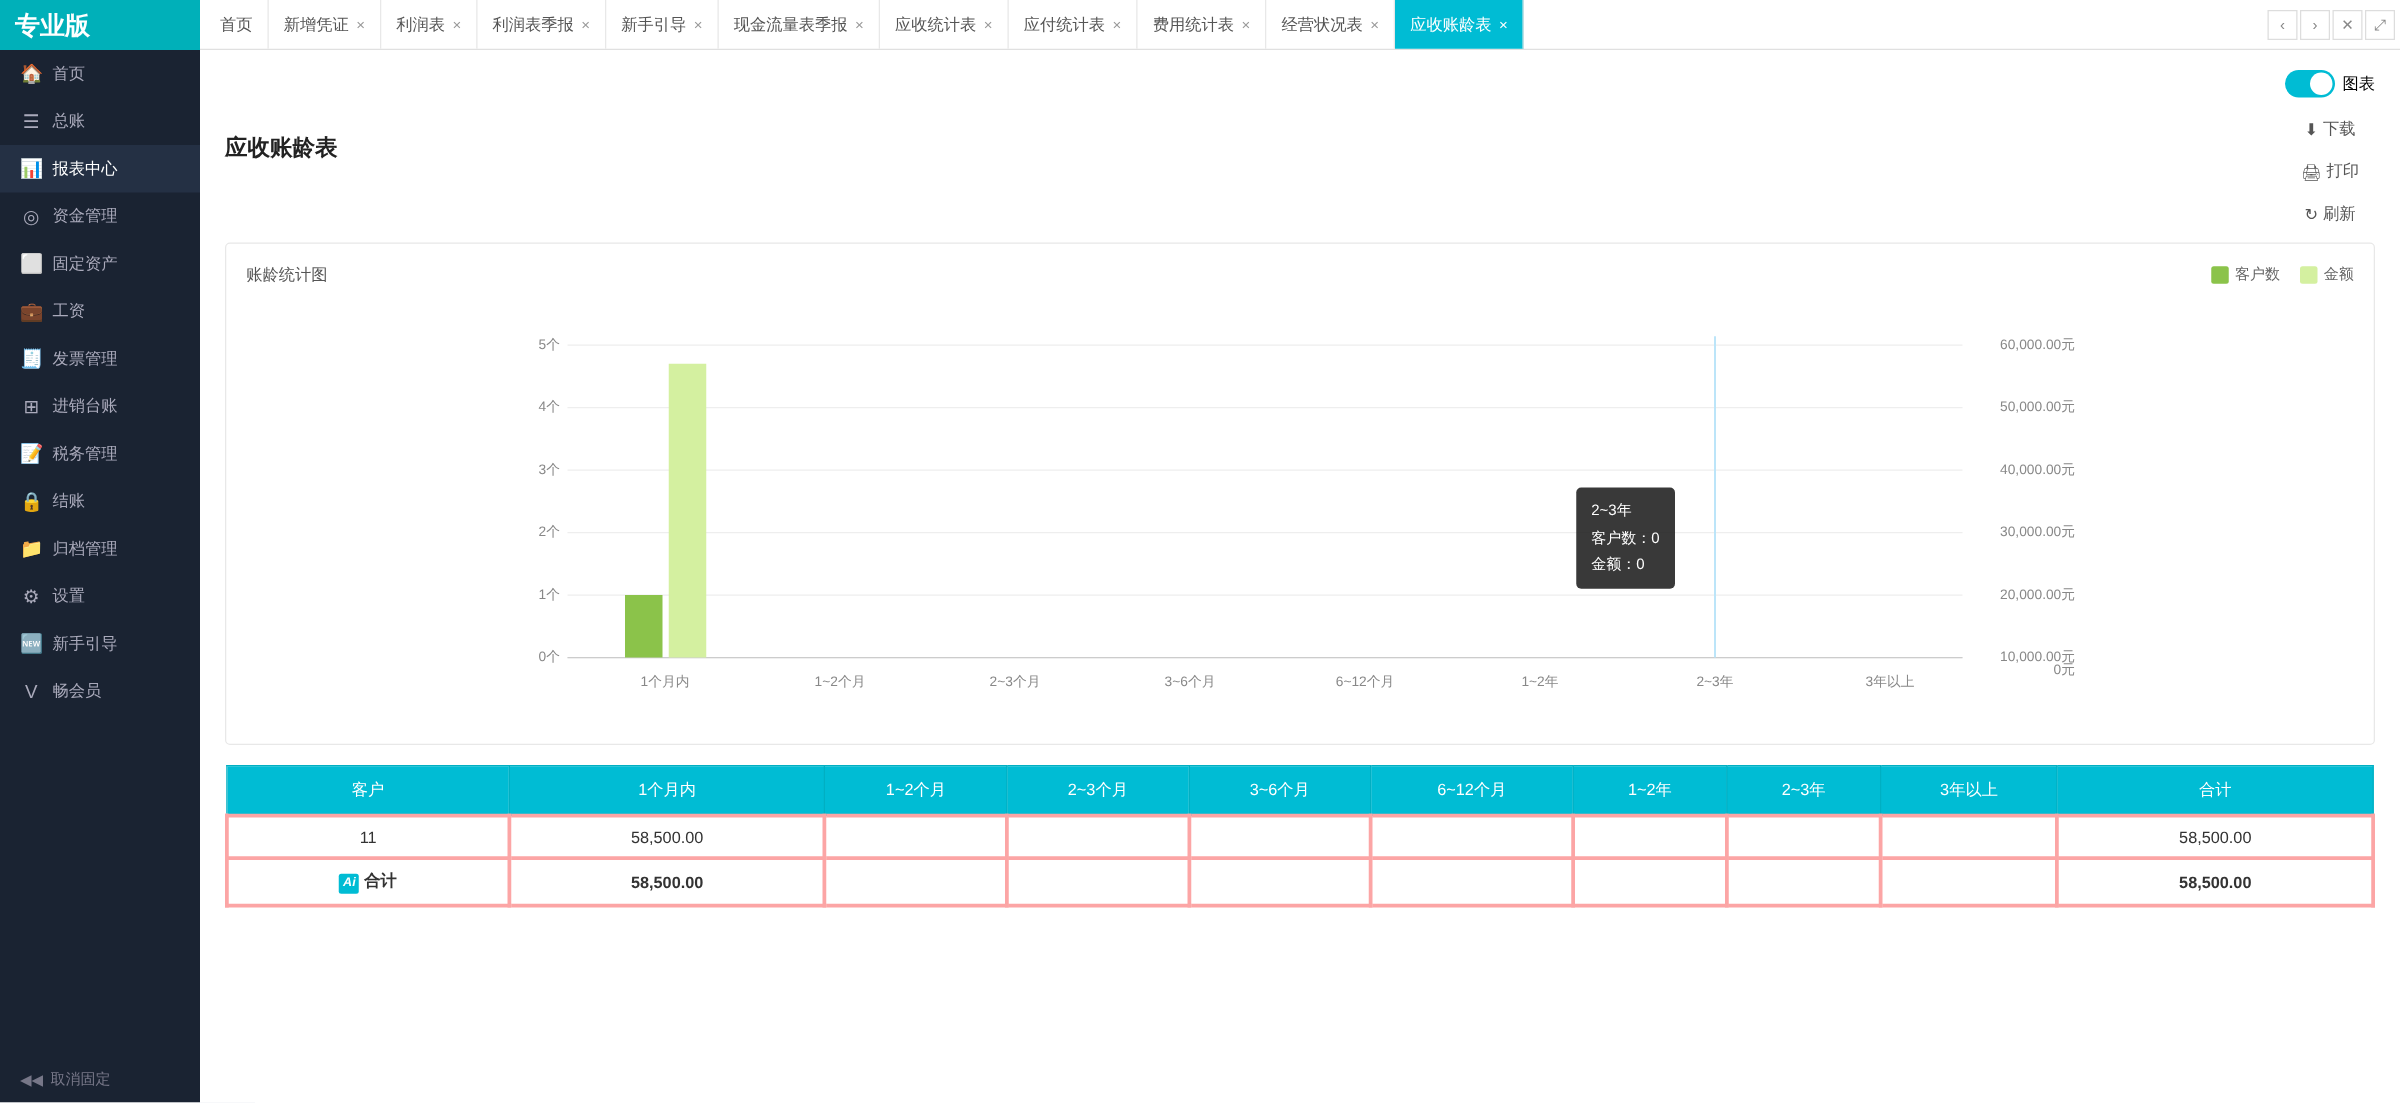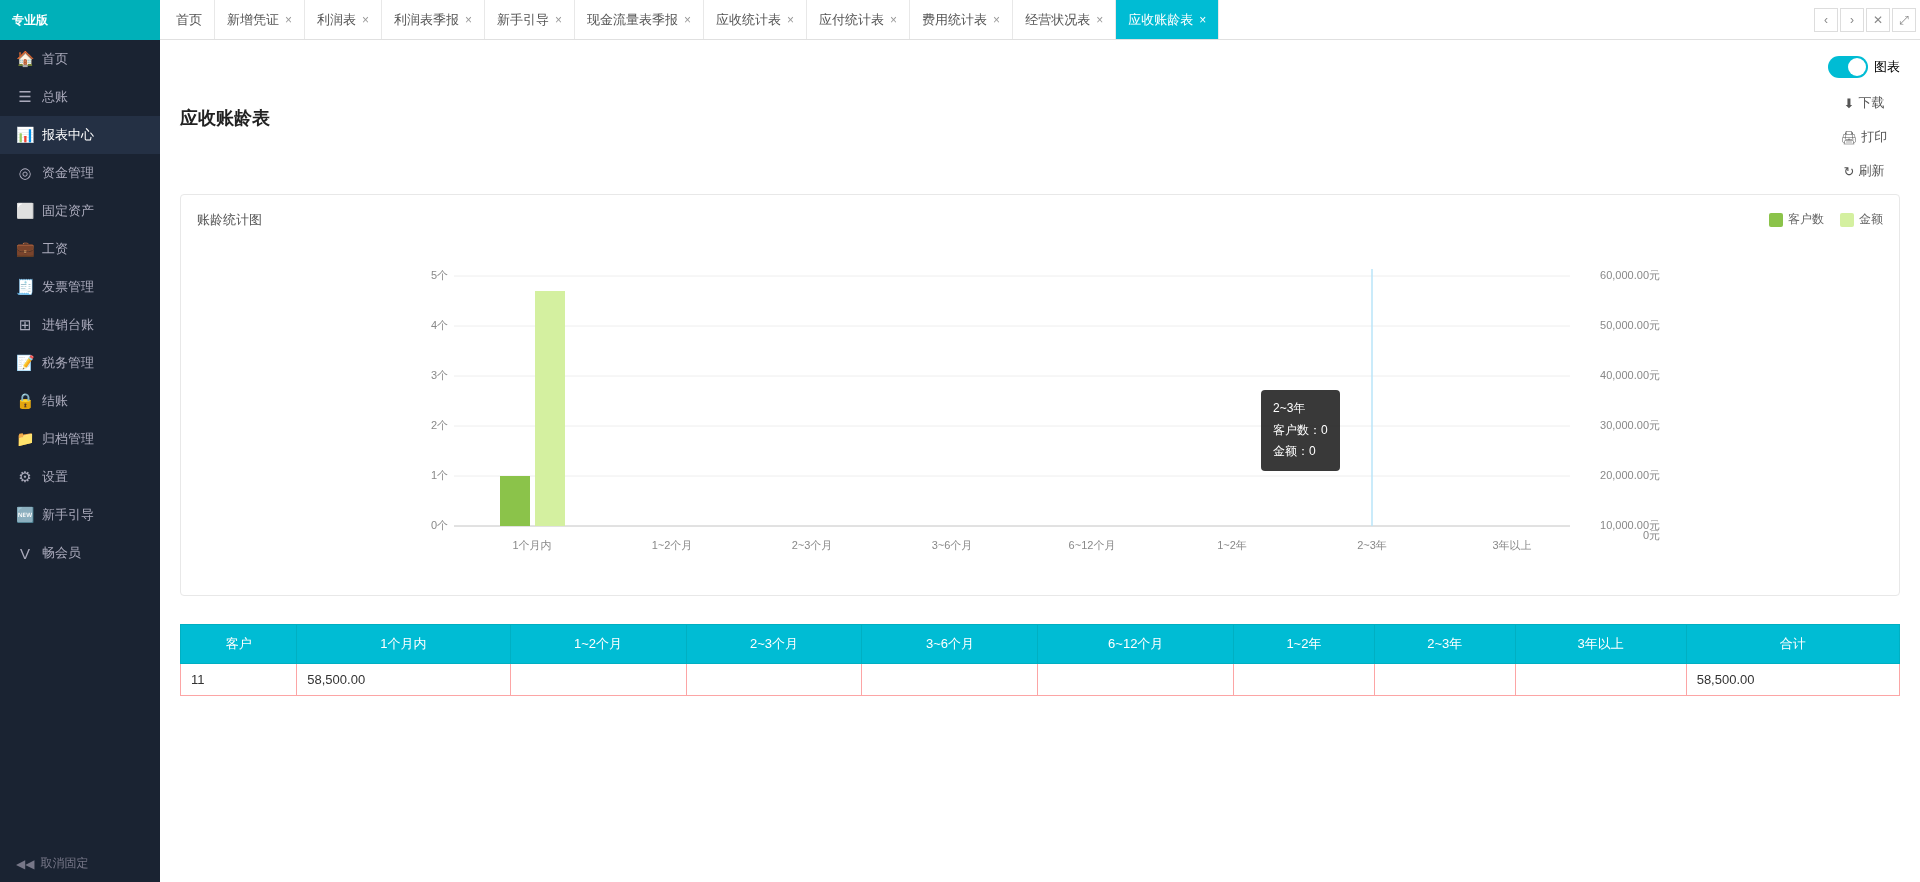--- a/index.html
+++ b/index.html
@@ -15,21 +15,21 @@
       flex-shrink: 0;
       height: 100%;
     }
     .sidebar-logo {
       background: #00b0b9;
       height: 40px;
       display: flex;
       align-items: center;
       padding: 0 12px;
       color: white;
-      font-size: 12px;
+      font-size: 20px;
       font-weight: bold;
     }
     .sidebar-item {
       display: flex;
       align-items: center;
       padding: 10px 16px;
       cursor: pointer;
       color: #aab;
       font-size: 13px;
       gap: 8px;
@@ -161,21 +161,21 @@
       cursor: pointer;
       color: #555;
       font-size: 13px;
     }
 
     
     .chart-area {
       border: 1px solid #e8e8e8;
       border-radius: 4px;
       padding: 16px;
-      margin-bottom: 28px;
+      margin-bottom: 16px;
       position: relative;
       background: #fff;
     }
     .chart-title {
       font-size: 13px;
       color: #555;
       margin-bottom: 10px;
     }
     .chart-legend {
       position: absolute;
@@ -222,24 +222,25 @@
       background: #00bcd4;
       color: #fff;
       padding: 10px 8px;
       font-size: 13px;
       font-weight: normal;
       text-align: center;
       border: 1px solid #00afc2;
       margin-top: 28px;
     }
     .data-table td {
-      padding: 8px 10px;
+      padding: 8px 26px;
       font-size: 13px;
       color: #333;
-      border: 1px solid #fca5a5;
+      text-align: center;
+      border: 3px solid #fca5a5;
       background: #fff;
     }
     .data-table tr.summary-row td {
       font-weight: bold;
     }
     .summary-icon {
       display: inline-flex;
       align-items: center;
       justify-content: center;
       width: 16px;
@@ -489,18 +490,32 @@
             <td>58,500.00</td>
             <td></td>
             <td></td>
             <td></td>
             <td></td>
             <td></td>
             <td></td>
             <td></td>
             <td>58,500.00</td>
           </tr>
+          <tr class="summary-row">
+            <td>
+              <span class="summary-icon">Ai</span><span>合计</span>
+            </td>
+            <td>58,500.00</td>
+            <td></td>
+            <td></td>
+            <td></td>
+            <td></td>
+            <td></td>
+            <td></td>
+            <td></td>
+            <td>58,500.00</td>
+          </tr>
         </tbody>
       </table>
 
     </div>
   </div>
 </div>
 
 </body></html>

